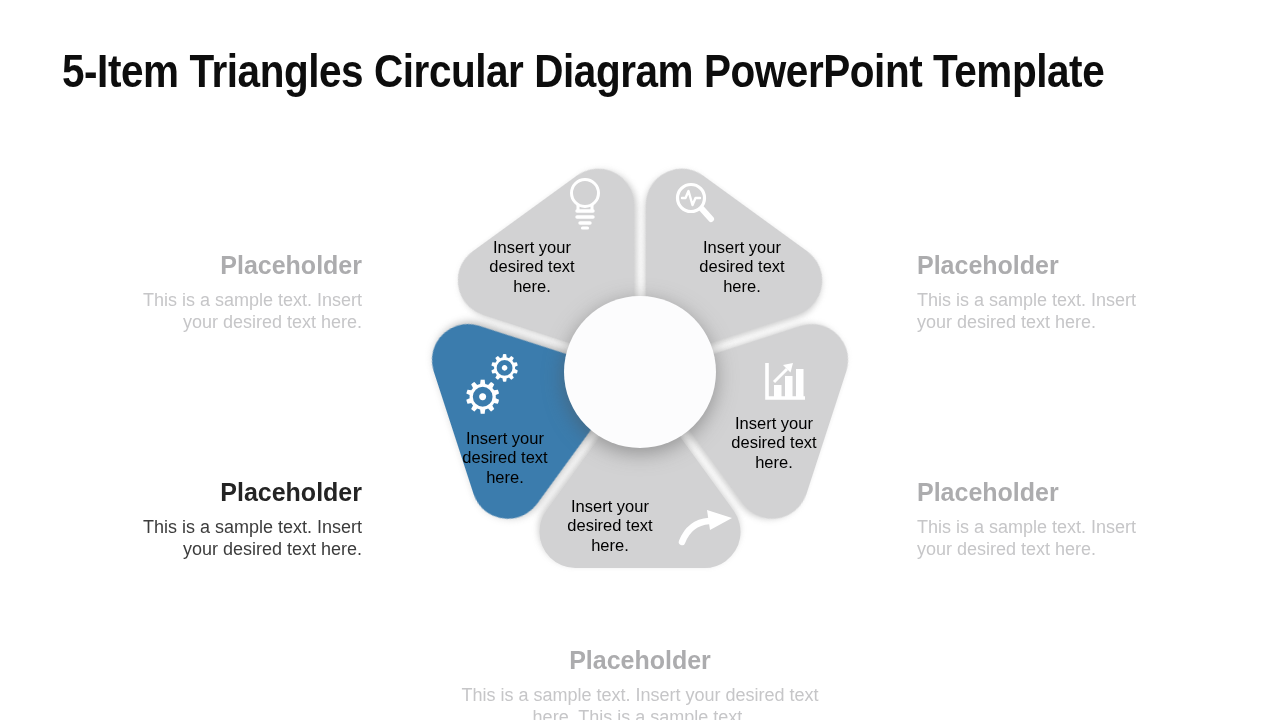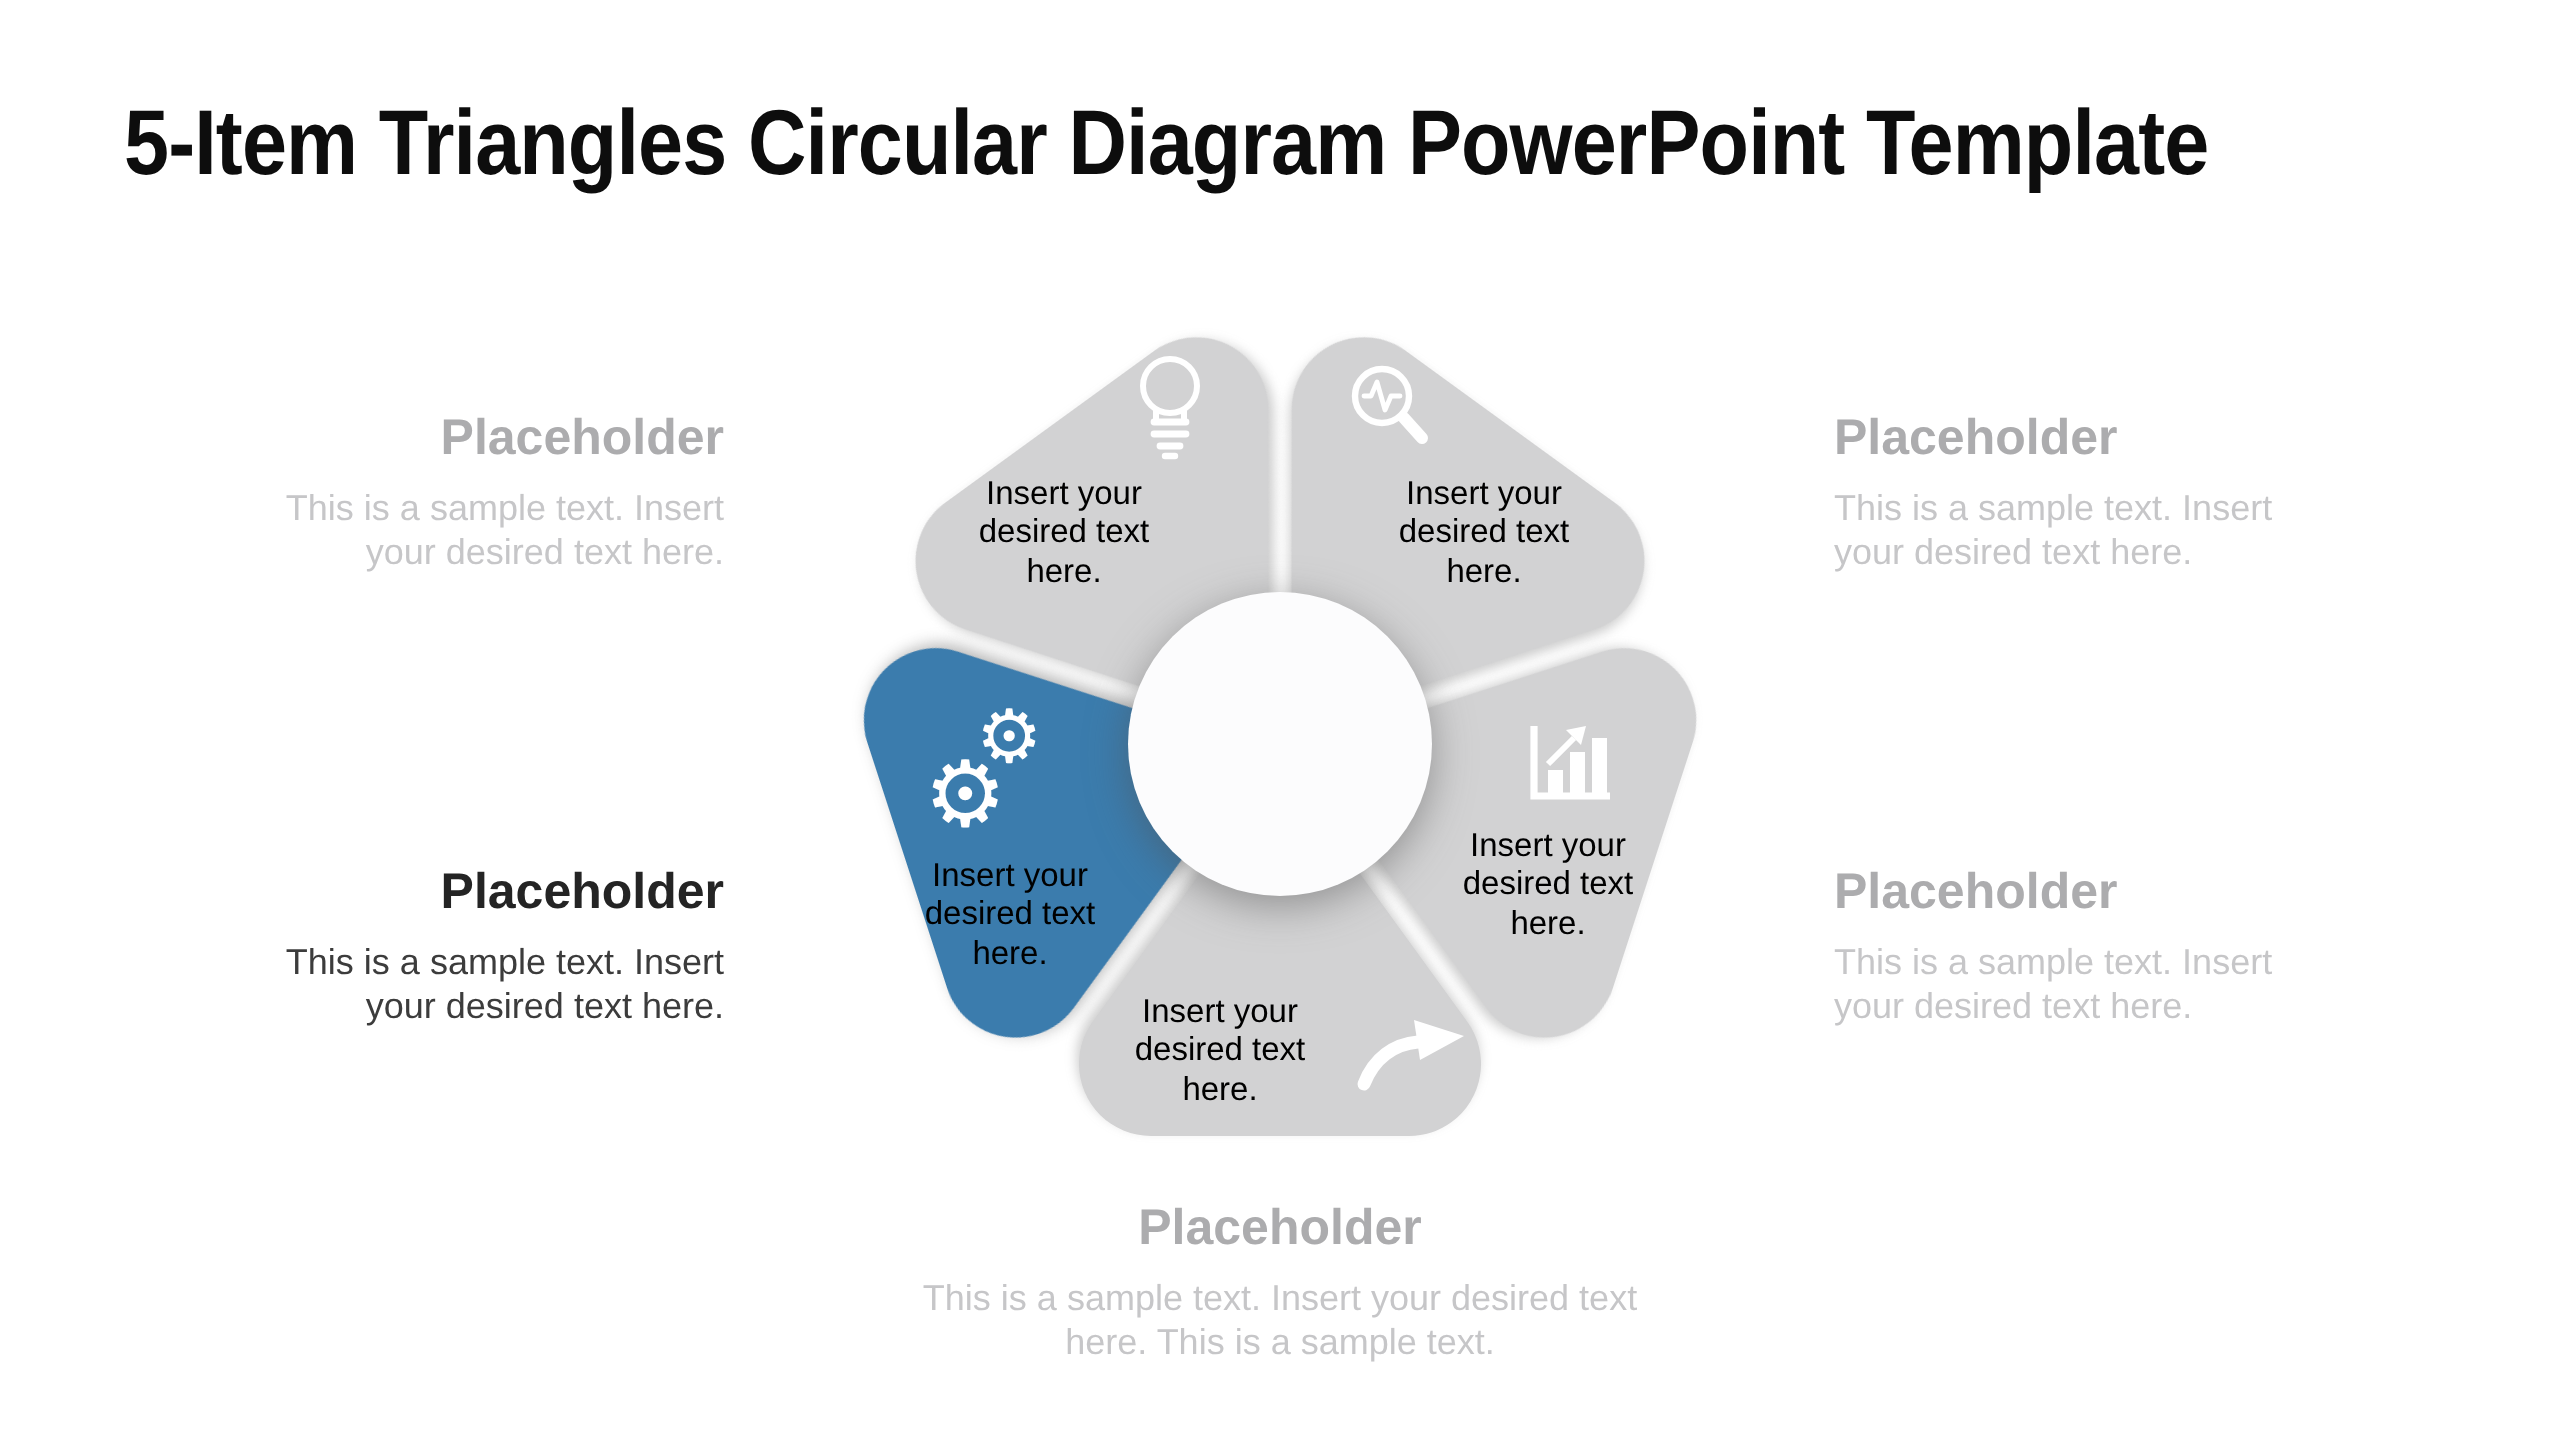--- a/index.html
+++ b/index.html
@@ -41,21 +41,21 @@
   .icon-svg { display:block; }
   .icon-stroke { stroke:#ffffff; fill:none; }
   .icon-fill { fill:#ffffff; }
 
   .gears-box { width:64px; height:66px; position:relative; }
   .gear { position:absolute; color:#ffffff; line-height:1; font-family:"DejaVu Sans", sans-serif; }
   .gear.small { font-size:37px; left:26px; top:0px; }
   .gear.big   { font-size:46px; left:0px;  top:24px; }
 
   
-  .ph { position:absolute; width:250px; }
+  .ph { position:absolute; width:250px;margin-top:46px; }
   .ph h2 { font-size:25px; font-weight:700; color:#acacae; margin-bottom:10px; }
   .ph p  { font-size:18px; line-height:1.22; color:#c6c6c8; }
   .ph.align-right { text-align:right; }
   .ph.align-left  { text-align:left; }
   .ph.align-center{ text-align:center; }
   .ph.emphasized h2 { color:#242424; }
   .ph.emphasized p  { color:#3c3c3c; }
 
   .ph-left-top     { left:112px; top:205px; }
   .ph-left-bottom  { left:112px; top:432px; }

